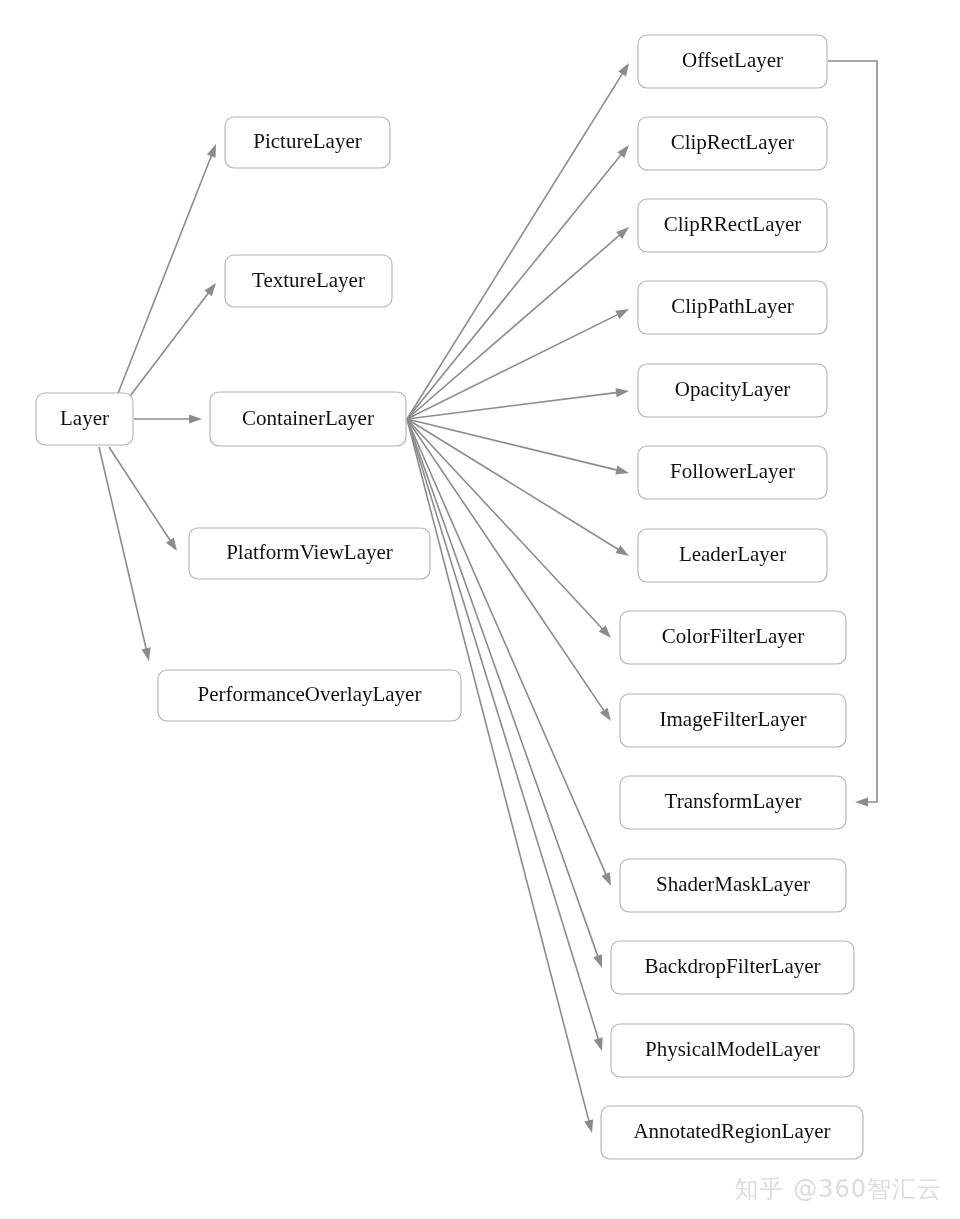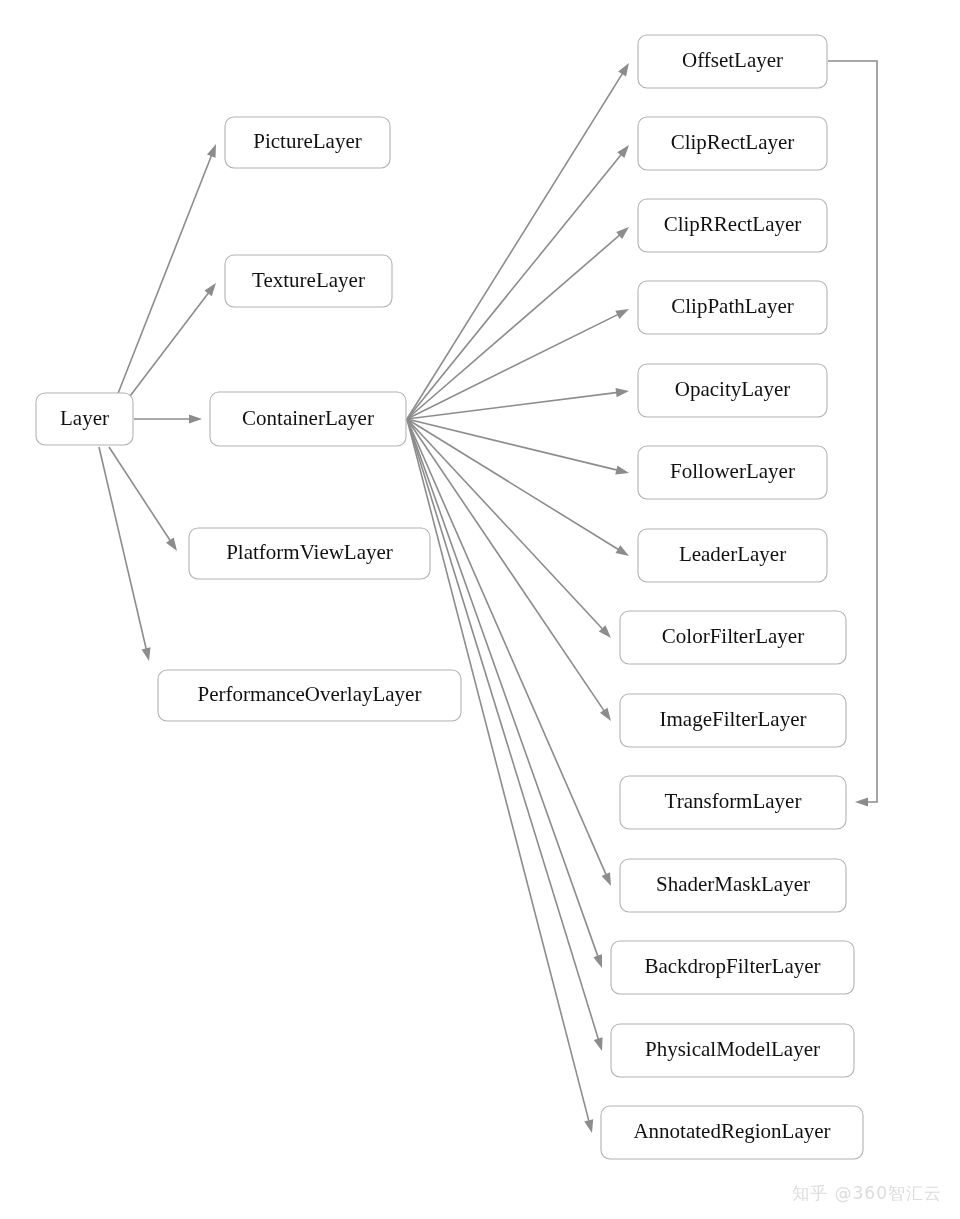--- a/index.html
+++ b/index.html
@@ -48,21 +48,21 @@
     fill: none;
   }
   .edge-head {
     fill: #8c8c8c;
   }
   .watermark {
     position: absolute;
     right: 18px;
     bottom: 14px;
     font-family: "DejaVu Sans", "Liberation Sans", sans-serif;
-    font-size: 17px;
+    font-size: 24px;
     color: #dcdcdc;
     letter-spacing: 1px;
     white-space: nowrap;
     user-select: none;
     margin-top: 37px;
   }
 </style>
 </head>
 <body>
 

